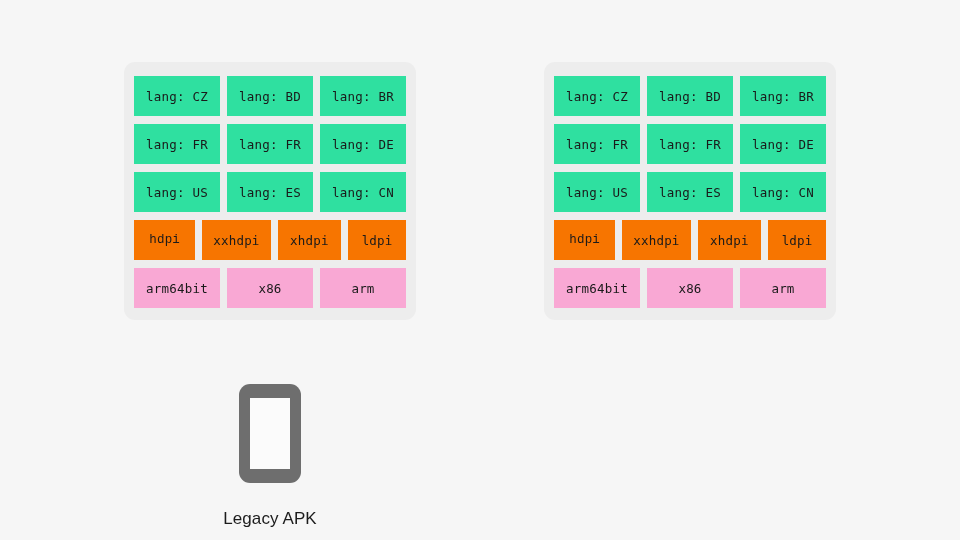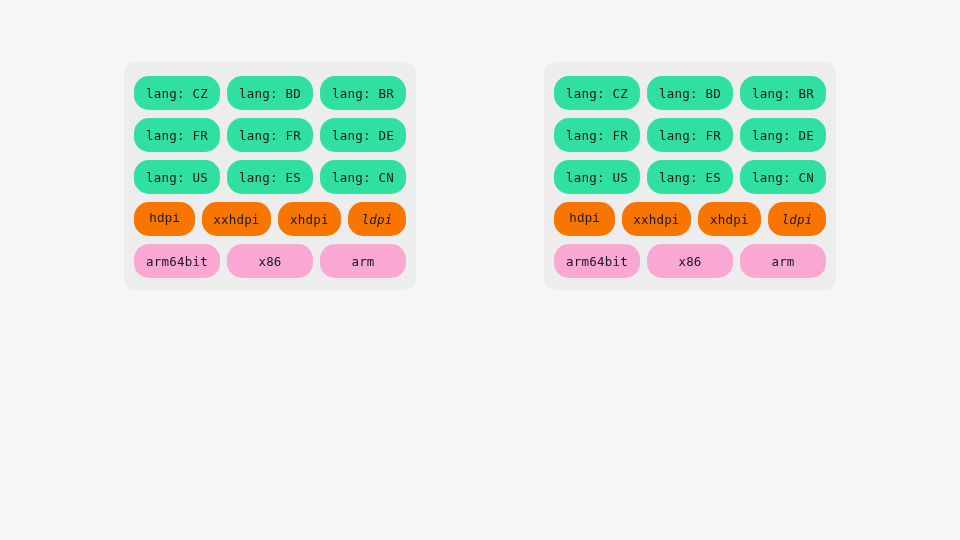--- a/index.html
+++ b/index.html
@@ -43,22 +43,22 @@
     flex-direction: column;
     gap: 8px;
   }
 
   .tile-row {
     display: flex;
     gap: 7px;
   }
 
   .tile {
-    height: 34px;
-    border-radius: 15px;
+    height: 40px;
+    border-radius: 0;
     display: flex;
     align-items: center;
     justify-content: center;
     font-family: "DejaVu Sans Mono", "Liberation Mono", monospace;
     font-size: 12.5px;
     letter-spacing: 0.2px;
     color: #1a1a1a;
     white-space: nowrap;
     box-sizing: border-box;
   }
@@ -67,21 +67,21 @@
   .tile.dpi    { background: #f77500; }
   .tile.abi    { background: #f9a8d4; }
 
   
   .tile.third  { flex: 1 1 0; }
 
   
   .tile.w-hdpi   { flex: 1.06 1 0; font-family: Liberation Mono, monospace; }
   .tile.w-xxhdpi { flex: 1.18 1 0; }
   .tile.w-xhdpi  { flex: 1.10 1 0; }
-  .tile.w-ldpi   { flex: 1.00 1 0; font-style: italic; }
+  .tile.w-ldpi   { flex: 1.00 1 0; }
 
   
   .device-wrap {
     margin-top: 64px;
     display: flex;
     flex-direction: column;
     align-items: center;
   }
 
   .phone {
@@ -145,20 +145,26 @@
       </div>
 
       <div class="tile-row">
         <div class="tile abi third">arm64bit</div>
         <div class="tile abi third">x86</div>
         <div class="tile abi third">arm</div>
       </div>
 
     </div>
 
+    <div class="device-wrap">
+      <div class="phone">
+        <div class="phone-screen"></div>
+      </div>
+      <div class="device-label">Legacy APK</div>
+    </div>
 
   </div>
 
   <div class="column">
 
     <div class="panel">
 
       <div class="tile-row">
         <div class="tile lang third">lang: CZ</div>
         <div class="tile lang third">lang: BD</div>

